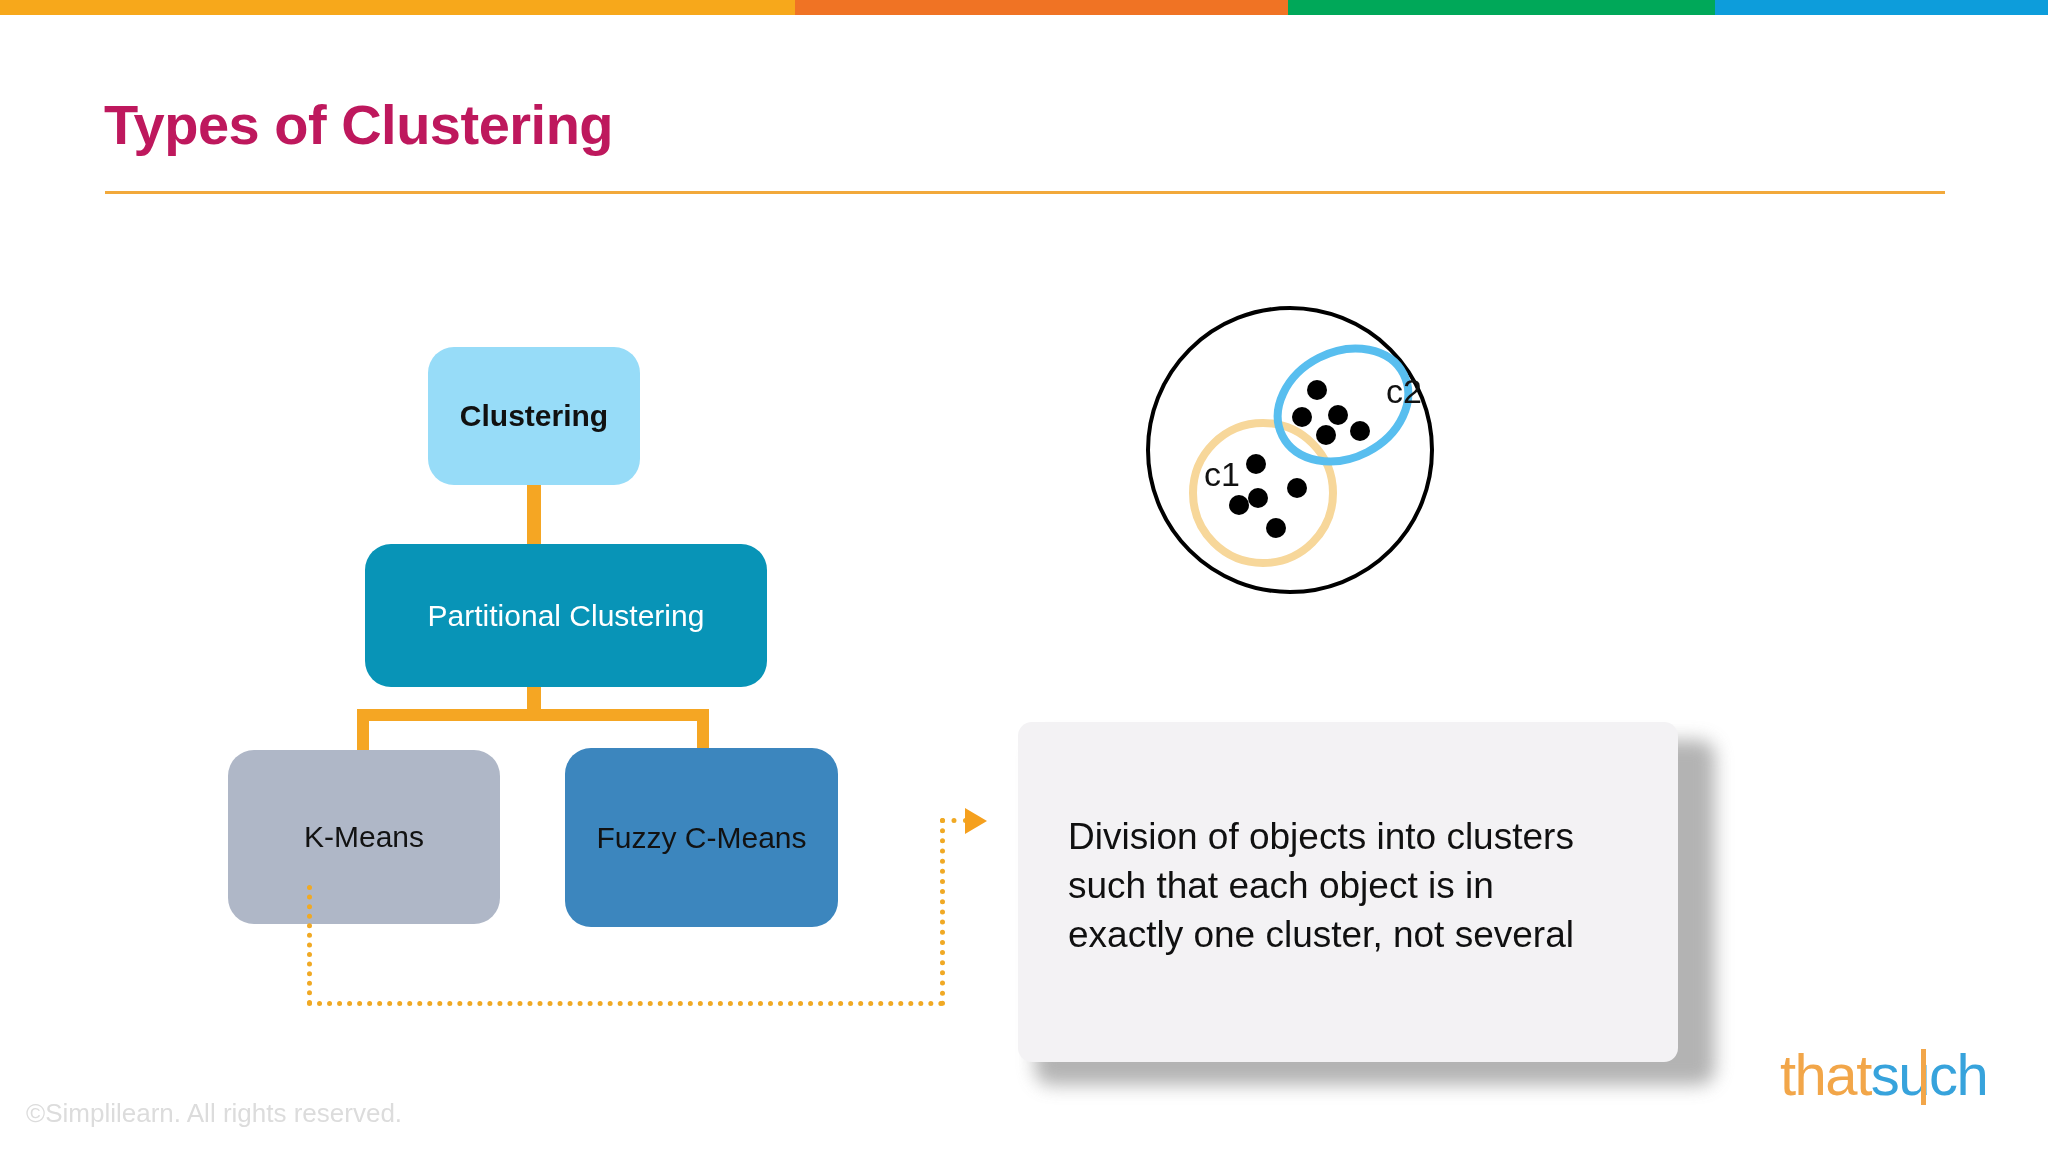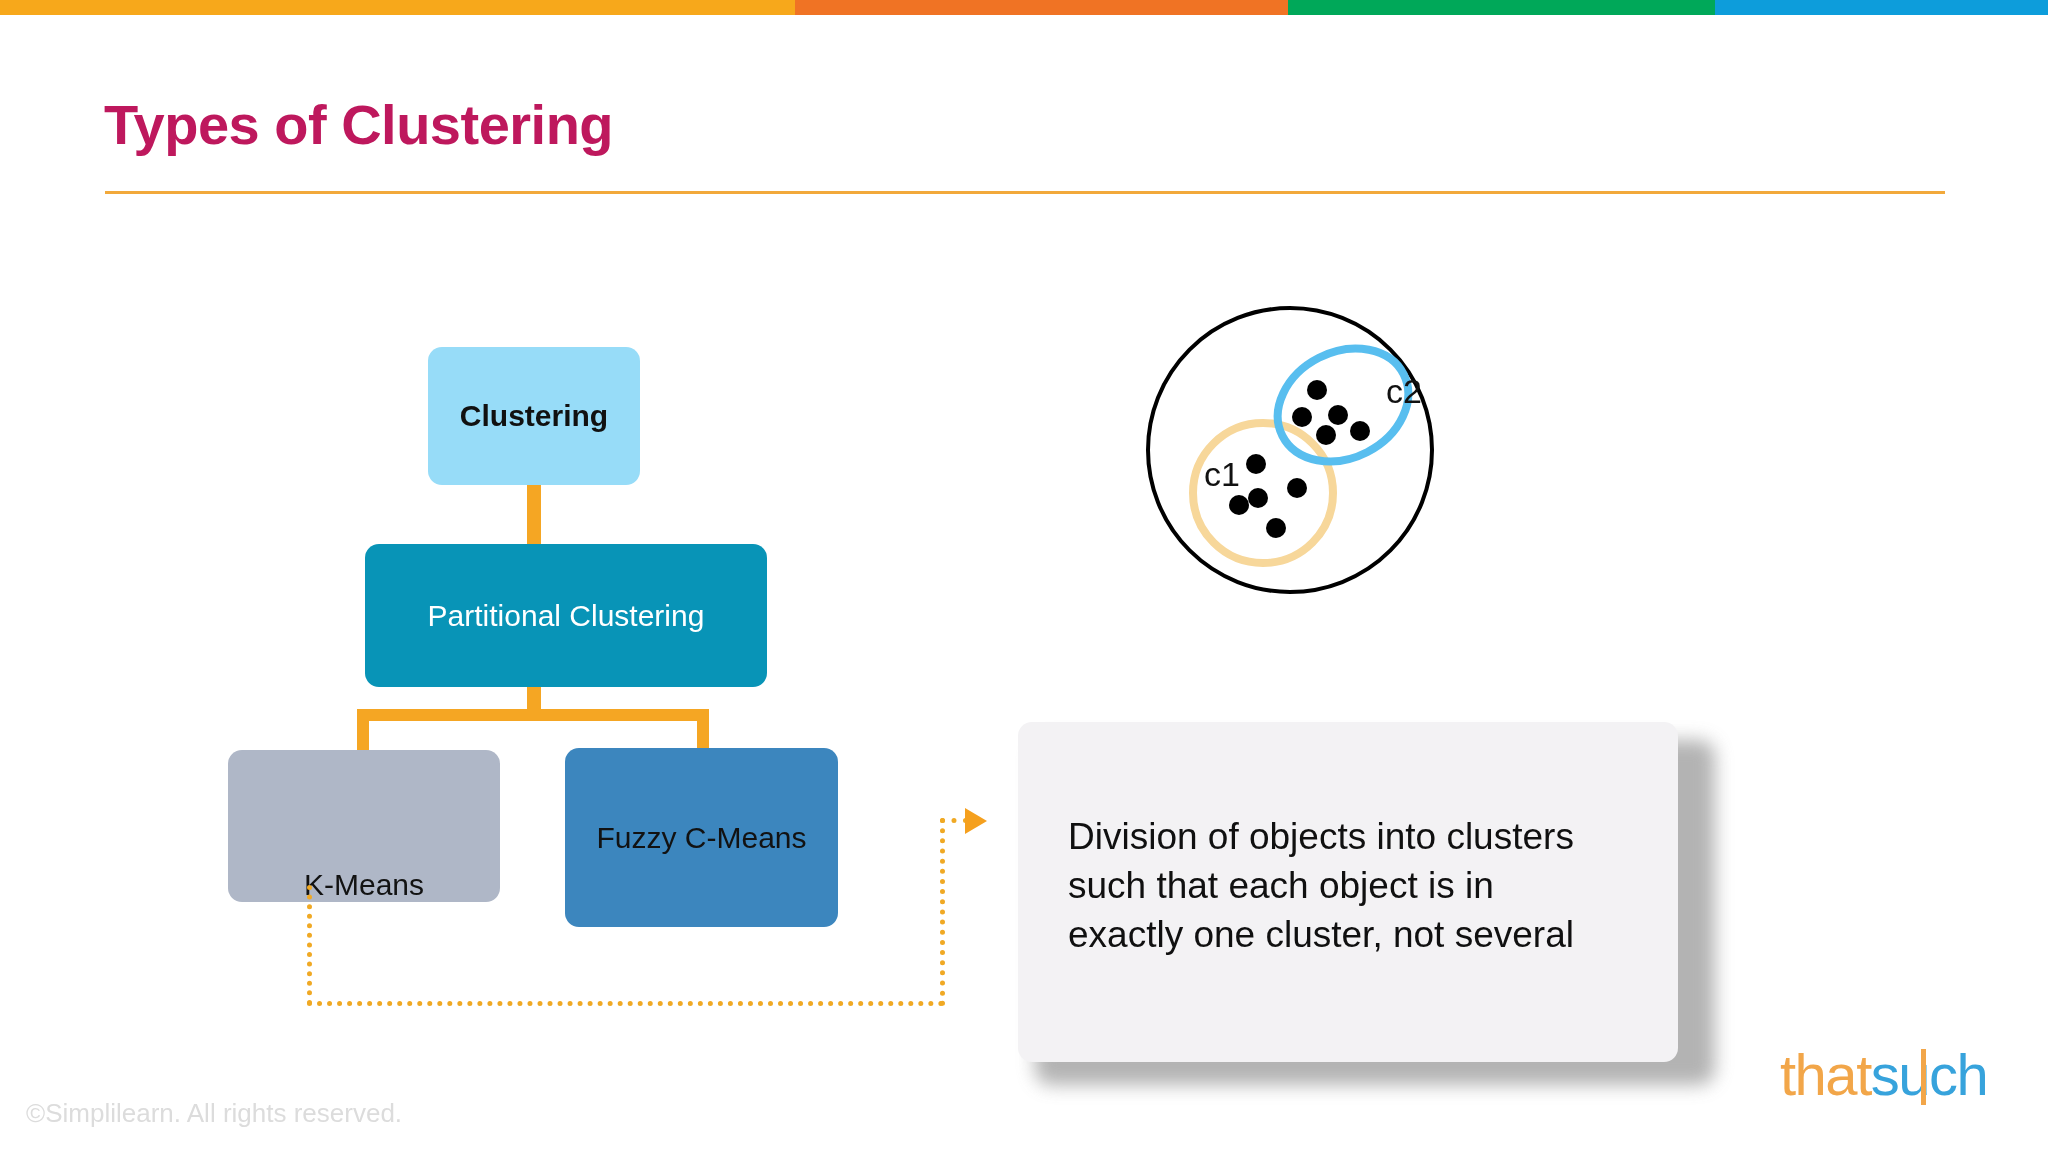--- a/index.html
+++ b/index.html
@@ -45,21 +45,21 @@
     width: 1840px;
     height: 3px;
     background: #F2A93B;
   }
 
   
   .flow { position: absolute; left: 0; top: 0; width: 100%; height: 100%; }
 
   .node {
     position: absolute;
-    border-radius: 14px;
+    border-radius: 26px;
     display: flex;
     align-items: center;
     justify-content: center;
     text-align: center;
     box-sizing: border-box;
   }
   .node-clustering {
     left: 428px; top: 347px;
     width: 212px; height: 138px;
     background: #97DCF8;
@@ -71,25 +71,24 @@
     left: 333px; top: 544px;
     width: 402px; height: 143px;
     background: #0894B7;
     color: #FFFFFF;
     font-size: 30px;
     font-weight: normal;
     margin-left: 32px;
   }
   .node-kmeans {
     left: 228px; top: 750px;
-    width: 272px; height: 152px;
+    width: 272px; height: 174px;
     background: #AFB7C7;
     color: #121212;
     font-size: 30px;
-    align-items: flex-end;
   }
   .node-fuzzy {
     left: 565px; top: 748px;
     width: 273px; height: 179px;
     background: #3C86BE;
     color: #121212;
     font-size: 30px;
   }
 
   

